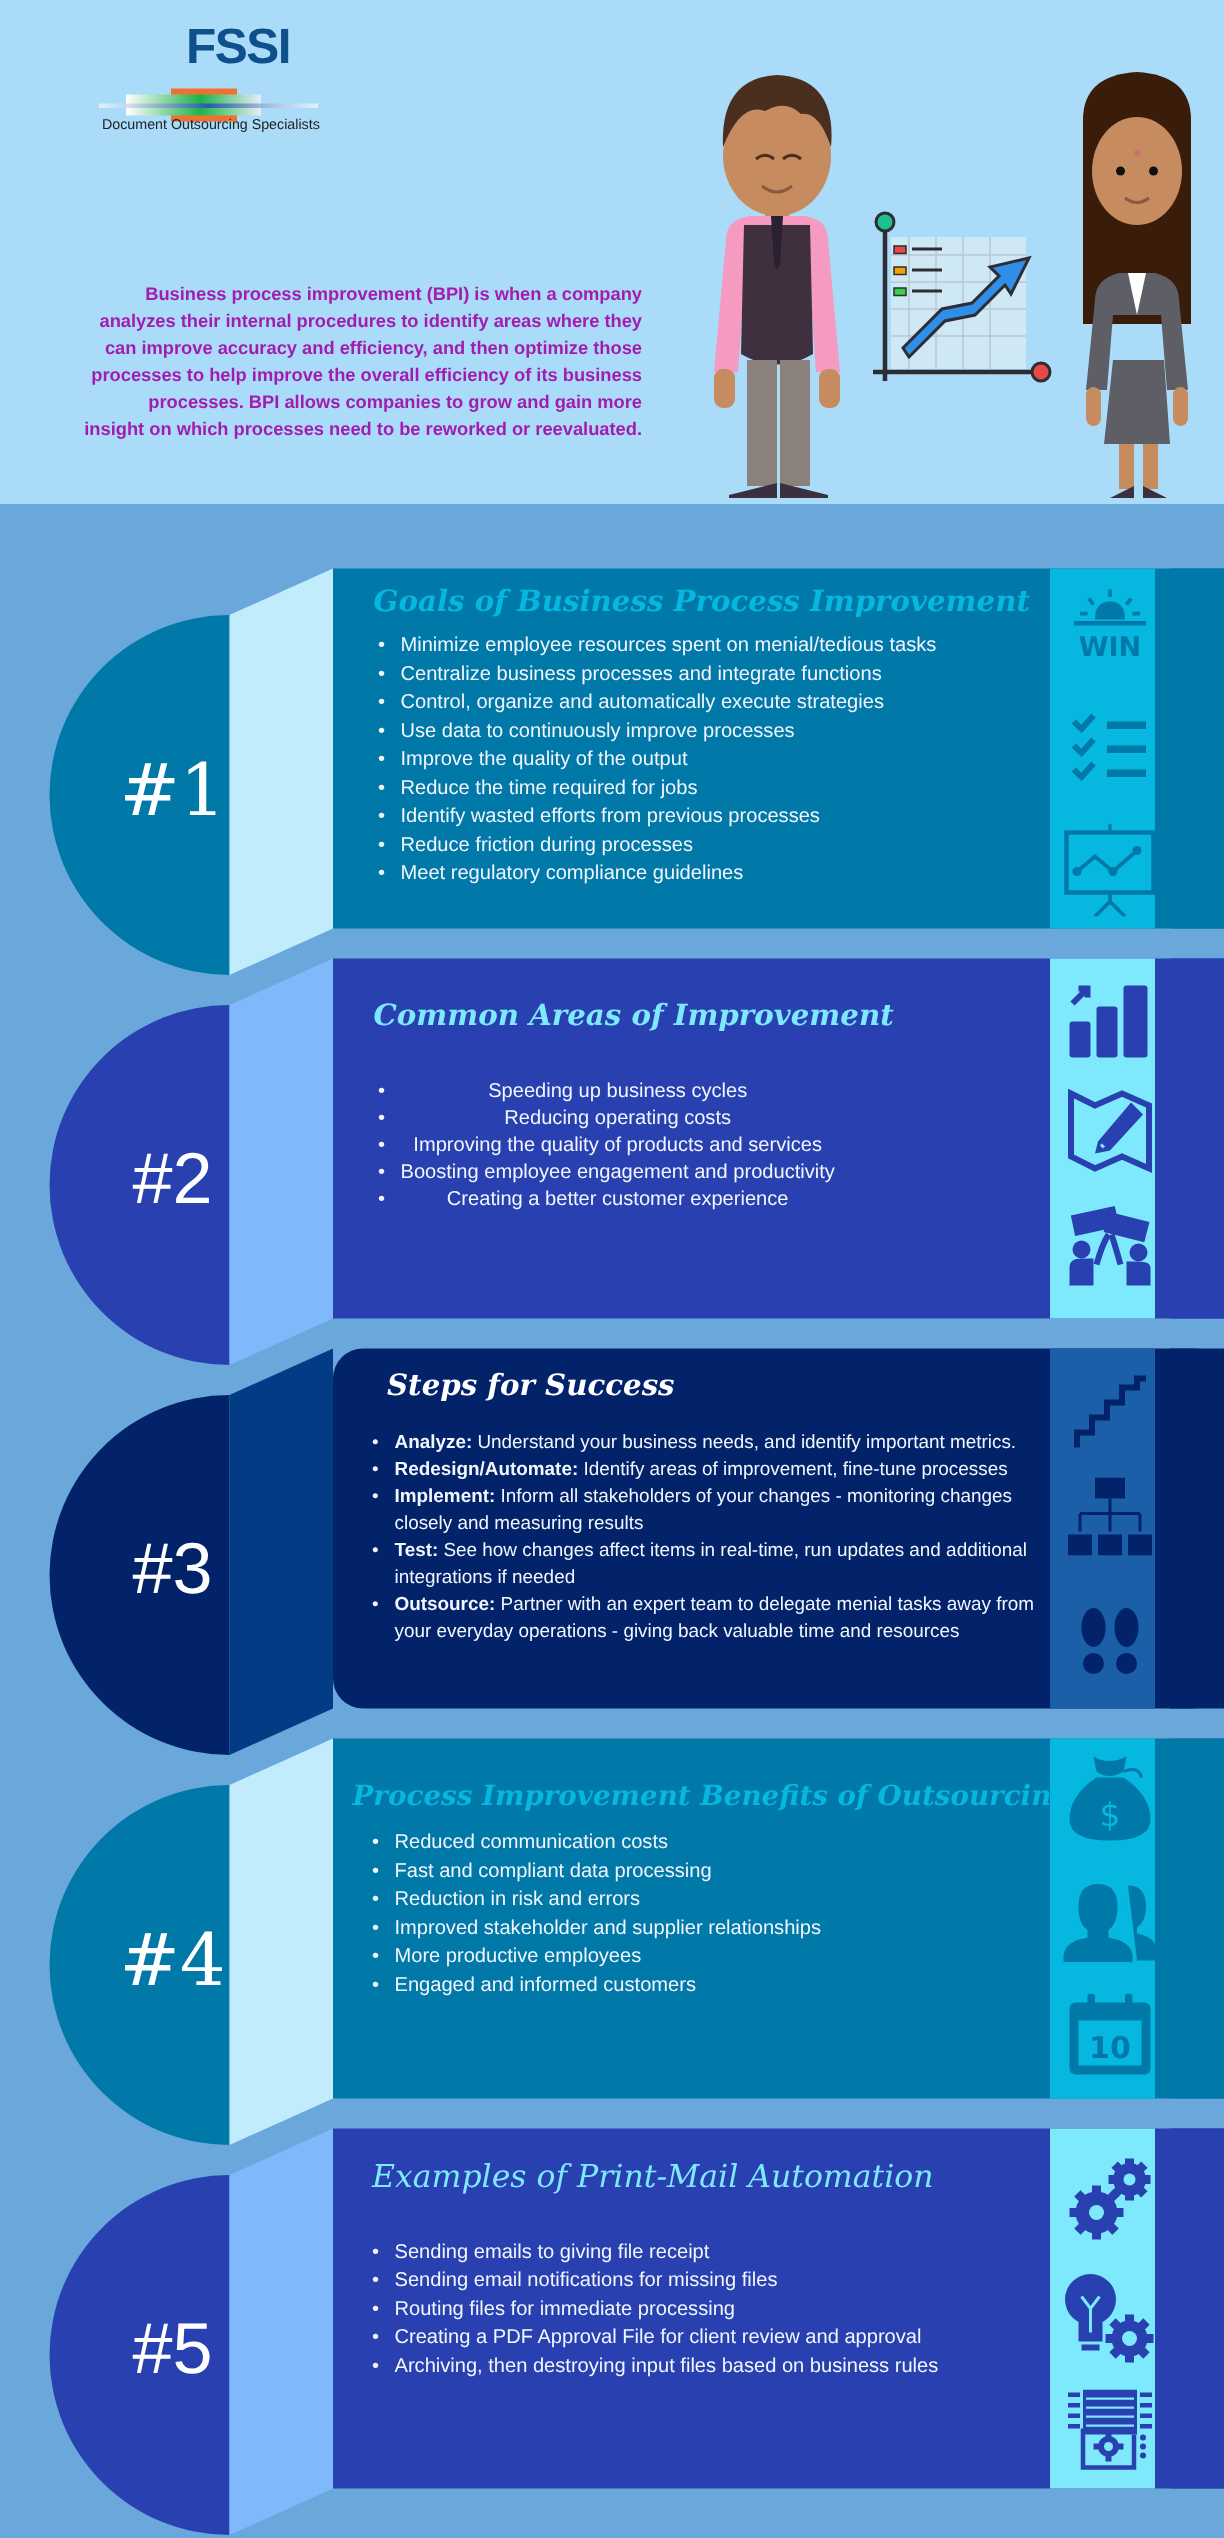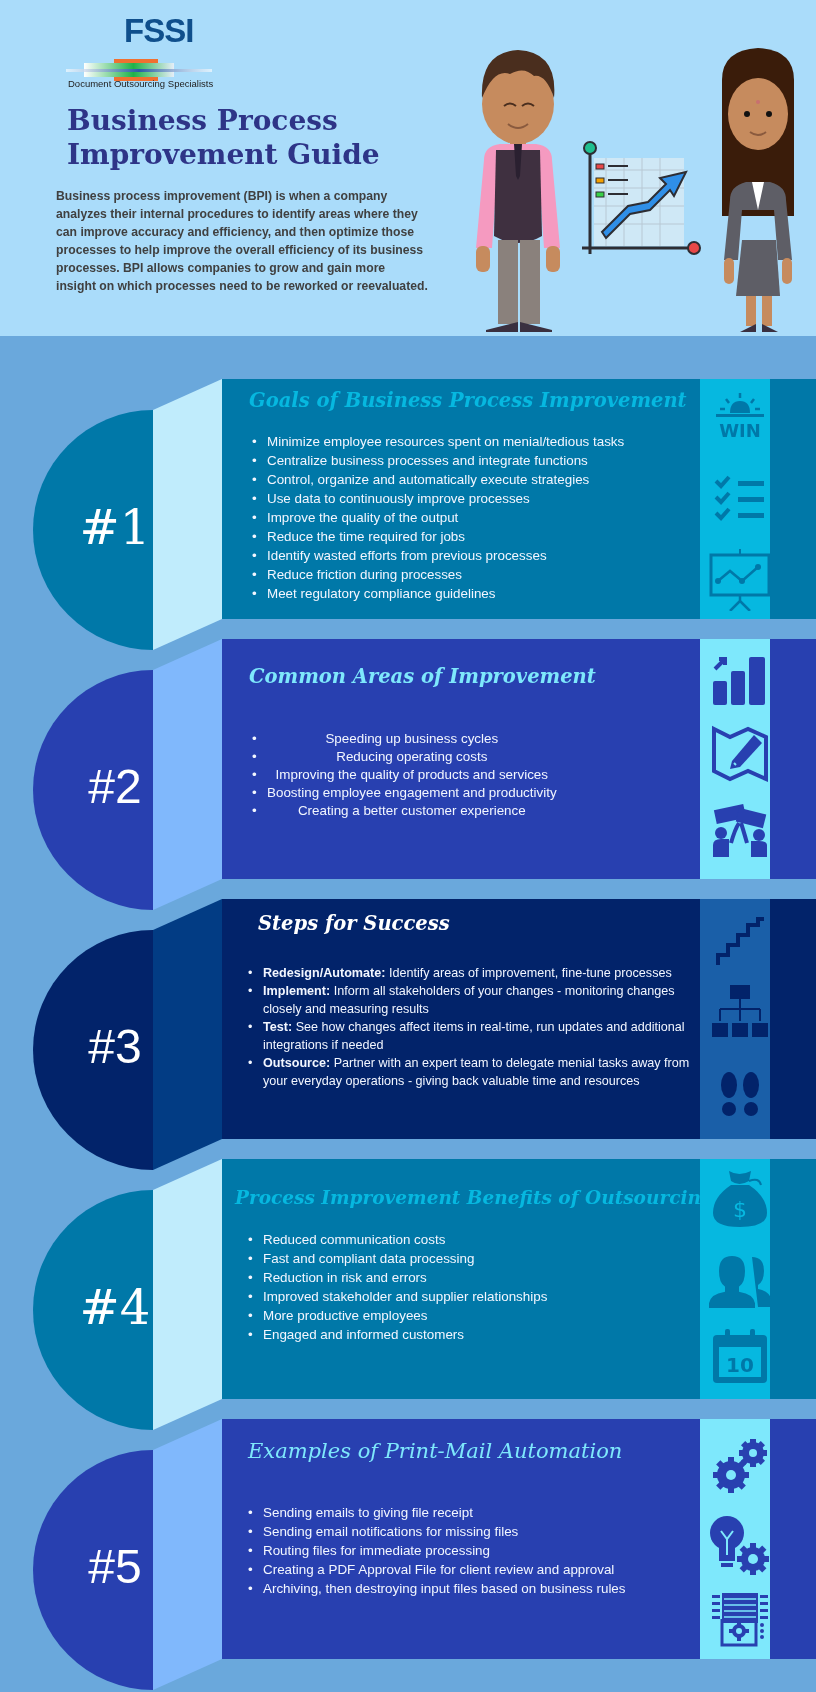--- a/index.html
+++ b/index.html
@@ -3,30 +3,30 @@
 <meta charset="utf-8">
 <style>
   * { box-sizing: border-box; margin: 0; padding: 0; }
   body { width: 816px; height: 1692px; background: #6aa8dc; font-family: "Liberation Sans", sans-serif; position: relative; overflow: hidden; }
   .header { position: absolute; left: 0; top: 0; width: 816px; height: 336px; background: #aadcfa; }
   .logo { position: absolute; left: 66px; top: 14px; width: 150px; height: 76px; }
   .logo-text { position: absolute; left: 26px; top: 0; font-family: "Liberation Sans", sans-serif; font-weight: bold; font-size: 33px; color: #0f4f8c; letter-spacing: -1px; line-height: 34px; margin-left: 32px; }
   .logo-bar { position: absolute; left: 0; top: 43px; width: 146px; height: 26px; }
   .logo-sub { position: absolute; left: 2px; top: 64px; font-size: 9.5px; color: #222; white-space: nowrap; }
   .title { position: absolute; left: 67px; top: 104px; font-family: "DejaVu Serif", serif; font-weight: bold; font-size: 28px; line-height: 34px; color: #2e3487; width: 380px; }
-  .intro { position: absolute; left: 56px; top: 187px; width: 372px; font-weight: bold; font-size: 12.2px; line-height: 18px; color: #404040; }
+  .intro { position: absolute; left: 56px; top: 187px; width: 372px; font-weight: bold; font-size: 12.2px; line-height: 18px; color: #a21caf; text-align: right; }
   .illus { position: absolute; left: 460px; top: 40px; width: 356px; height: 296px; }
 
   .section { position: absolute; left: 0; width: 816px; height: 280px; }
   .num { position: absolute; left: 60px; top: 105px; width: 110px; text-align: center; font-size: 48px; color: #fff; font-family: "Liberation Sans", sans-serif; }
   .num.serif { font-family: "DejaVu Serif", serif; }
   .box { position: absolute; left: 222px; top: 0; width: 594px; height: 240px; }
   .icon-col { position: absolute; left: 700px; top: 0; width: 70px; height: 240px; }
   .box h2 { position: absolute; font-family: "DejaVu Serif", serif; font-weight: bold; font-size: 19.5px; white-space: nowrap; font-style: italic; }
-  .box ul { position: absolute; list-style: none; color: #f2f6ff; font-size: 13.4px; line-height: 19px; margin-top: 12px; }
+  .box ul { position: absolute; list-style: none; color: #f2f6ff; font-size: 13.4px; line-height: 19px; }
   .box ul li { position: relative; padding-left: 17px; }
   .box ul li::before { content: "•"; position: absolute; left: 2px; top: 0; }
   .box ul li b { font-weight: bold; }
   .icon { position: absolute; left: 0; width: 80px; display: flex; justify-content: center; }
 </style>
 </head>
 <body>
 
 <div class="header">
   <div class="logo">
@@ -44,24 +44,20 @@
           <stop offset="1" stop-color="#ffffff" stop-opacity="0.6"></stop>
         </linearGradient>
       </defs>
       <rect x="48" y="2" width="44" height="22" fill="#f07030"></rect>
       <rect x="18" y="6" width="90" height="14" fill="url(#lg)"></rect>
       <rect x="0" y="12" width="146" height="3" fill="url(#lb)"></rect>
     </svg>
     <div class="logo-sub">Document Outsourcing Specialists</div>
   </div>
 
-  <div class="title">
-    <div>Business Process</div>
-    <div>Improvement Guide</div>
-  </div>
 
   <p class="intro">Business process improvement (BPI) is when a company analyzes their internal procedures to identify areas where they can improve accuracy and efficiency, and then optimize those processes to help improve the overall efficiency of its business processes. BPI allows companies to grow and gain more insight on which processes need to be reworked or reevaluated.</p>
 
   <svg class="illus" viewBox="0 0 356 296">
 
     <g>
       <ellipse cx="58" cy="64" rx="36" ry="40" fill="#c68b5e"></ellipse>
       <path d="M22 58 Q20 12 58 10 Q98 12 94 58 Q86 34 74 36 Q64 26 50 34 Q34 28 22 58Z" fill="#4a2e1e"></path>
       <path d="M44 66 q6 -5 12 0 M62 66 q6 -5 12 0" stroke="#4a2e1e" stroke-width="2" fill="none"></path>
       <path d="M48 84 q10 8 20 0" stroke="#8a5a3e" stroke-width="2" fill="none"></path>
@@ -206,23 +202,24 @@
   </div>
   <div style="position:absolute;left:780px;top:0;width:36px;height:240px;background:#2840b0;"></div>
 </div>
 
 <div class="section" style="top:899px;">
   <svg style="position:absolute;left:0;top:0;" width="230" height="280" viewBox="0 0 230 280">
     <path d="M153 31 A120 120 0 0 0 153 271Z" fill="#02236a"></path>
     <path d="M153 31 L222 0 L222 240 L153 271Z" fill="#023c84"></path>
   </svg>
   <div class="num" style="top:120px;">#3</div>
-  <div class="box" style="background:#02236a;">
+  <div class="box" style="background:#02236a;border-radius:20px;">
     <h2 style="left:36px;top:13px;color:#ffffff;">Steps for Success</h2>
     <ul style="left:24px;top:53px;width:464px;font-size:12.6px;line-height:18px;">
+      <li><b>Analyze:</b><span> Understand your business needs, and identify important metrics.</span></li>
       <li><b>Redesign/Automate:</b><span> Identify areas of improvement, fine-tune processes</span></li>
       <li><b>Implement:</b><span> Inform all stakeholders of your changes - monitoring changes closely and measuring results</span></li>
       <li><b>Test:</b><span> See how changes affect items in real-time, run updates and additional integrations if needed</span></li>
       <li><b>Outsource:</b><span> Partner with an expert team to delegate menial tasks away from your everyday operations - giving back valuable time and resources</span></li>
     </ul>
   </div>
   <div class="icon-col" style="background:#1a5fa8;">
     <div class="icon" style="top:16px;">
       <svg width="52" height="52" viewBox="0 0 52 52">
         <path d="M4 50 V40 H14 V30 H24 V20 H34 V10 H44 V4 H50" stroke="#02236a" stroke-width="4" fill="none"></path>

